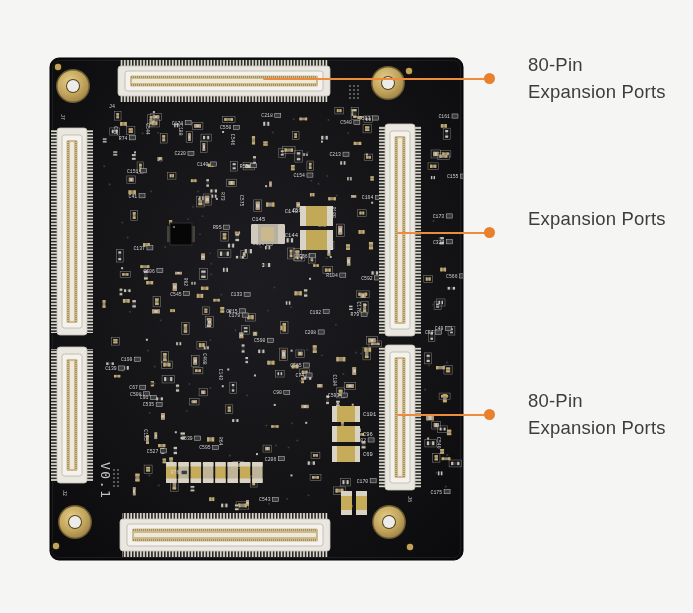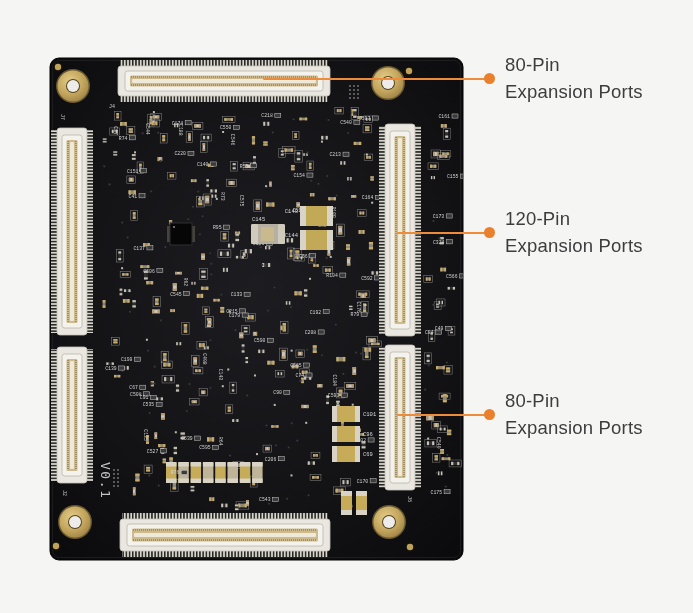--- a/index.html
+++ b/index.html
@@ -2,21 +2,21 @@
 <html><head>
 <meta charset="utf-8">
 <style>
   html,body{margin:0;padding:0;background:#f5f5f3;}
   .stage{position:relative;width:693px;height:613px;background:#f5f5f3;overflow:hidden;
          font-family:"Liberation Sans",sans-serif;}
   .stage svg{position:absolute;left:0;top:0;}
   .callout{position:absolute;left:0;top:0;width:0;height:0;}
   .leader{position:absolute;height:1.8px;background:#ef8c3c;border-radius:1px;}
   .leader-dot{position:absolute;width:11px;height:11px;border-radius:50%;background:#e8802e;}
-  .callout-text{position:absolute;left:505px;font-size:18.5px;line-height:27px;color:#3d3d3d;
+  .callout-text{position:absolute;left:528px;font-size:18.5px;line-height:27px;color:#3d3d3d;
                 letter-spacing:.2px;white-space:nowrap;}
   .slk{font-family:"Liberation Mono",monospace;font-size:5.5px;fill:#d8d8d8;}
   .ver{font-family:"DejaVu Sans Mono",monospace;font-size:13px;fill:#c4c4c4;letter-spacing:1.5px;}
   .jref{font-family:"Liberation Mono",monospace;font-size:5px;fill:#cfcfcf;}
 </style>
 </head>
 <body>
 
 <div class="stage">
 
@@ -1354,21 +1354,20 @@
     <div class="callout-text" style="top:51px;">
       <div>80-Pin</div>
       <div>Expansion Ports</div>
     </div>
   </div>
 
   <div class="callout">
     <div class="leader" style="left:397px;top:232px;width:88px;"></div>
     <div class="leader-dot" style="left:484px;top:227px;"></div>
     <div class="callout-text" style="top:205px;">
-      <div>120-Pin</div>
       <div>Expansion Ports</div>
     </div>
   </div>
 
   <div class="callout">
     <div class="leader" style="left:397px;top:414px;width:88px;"></div>
     <div class="leader-dot" style="left:484px;top:409px;"></div>
     <div class="callout-text" style="top:387px;">
       <div>80-Pin</div>
       <div>Expansion Ports</div>

